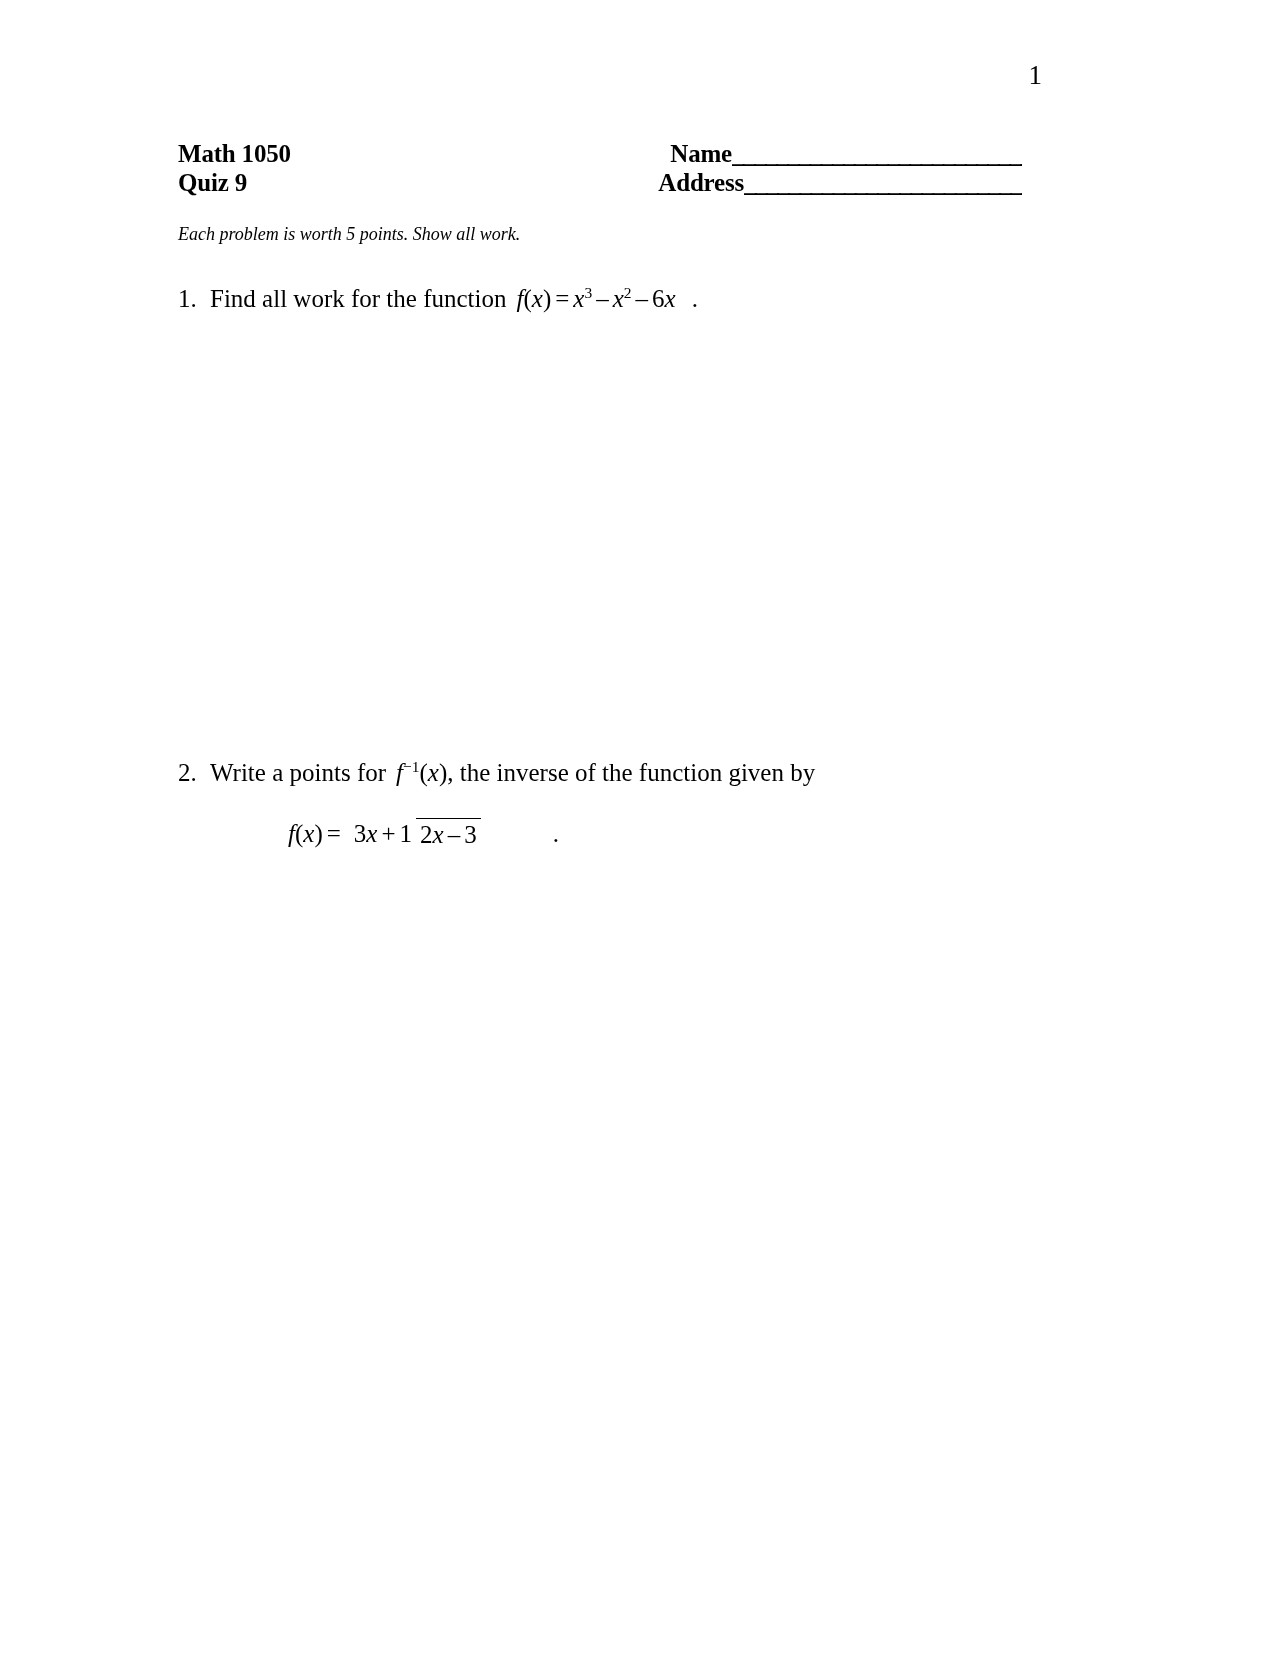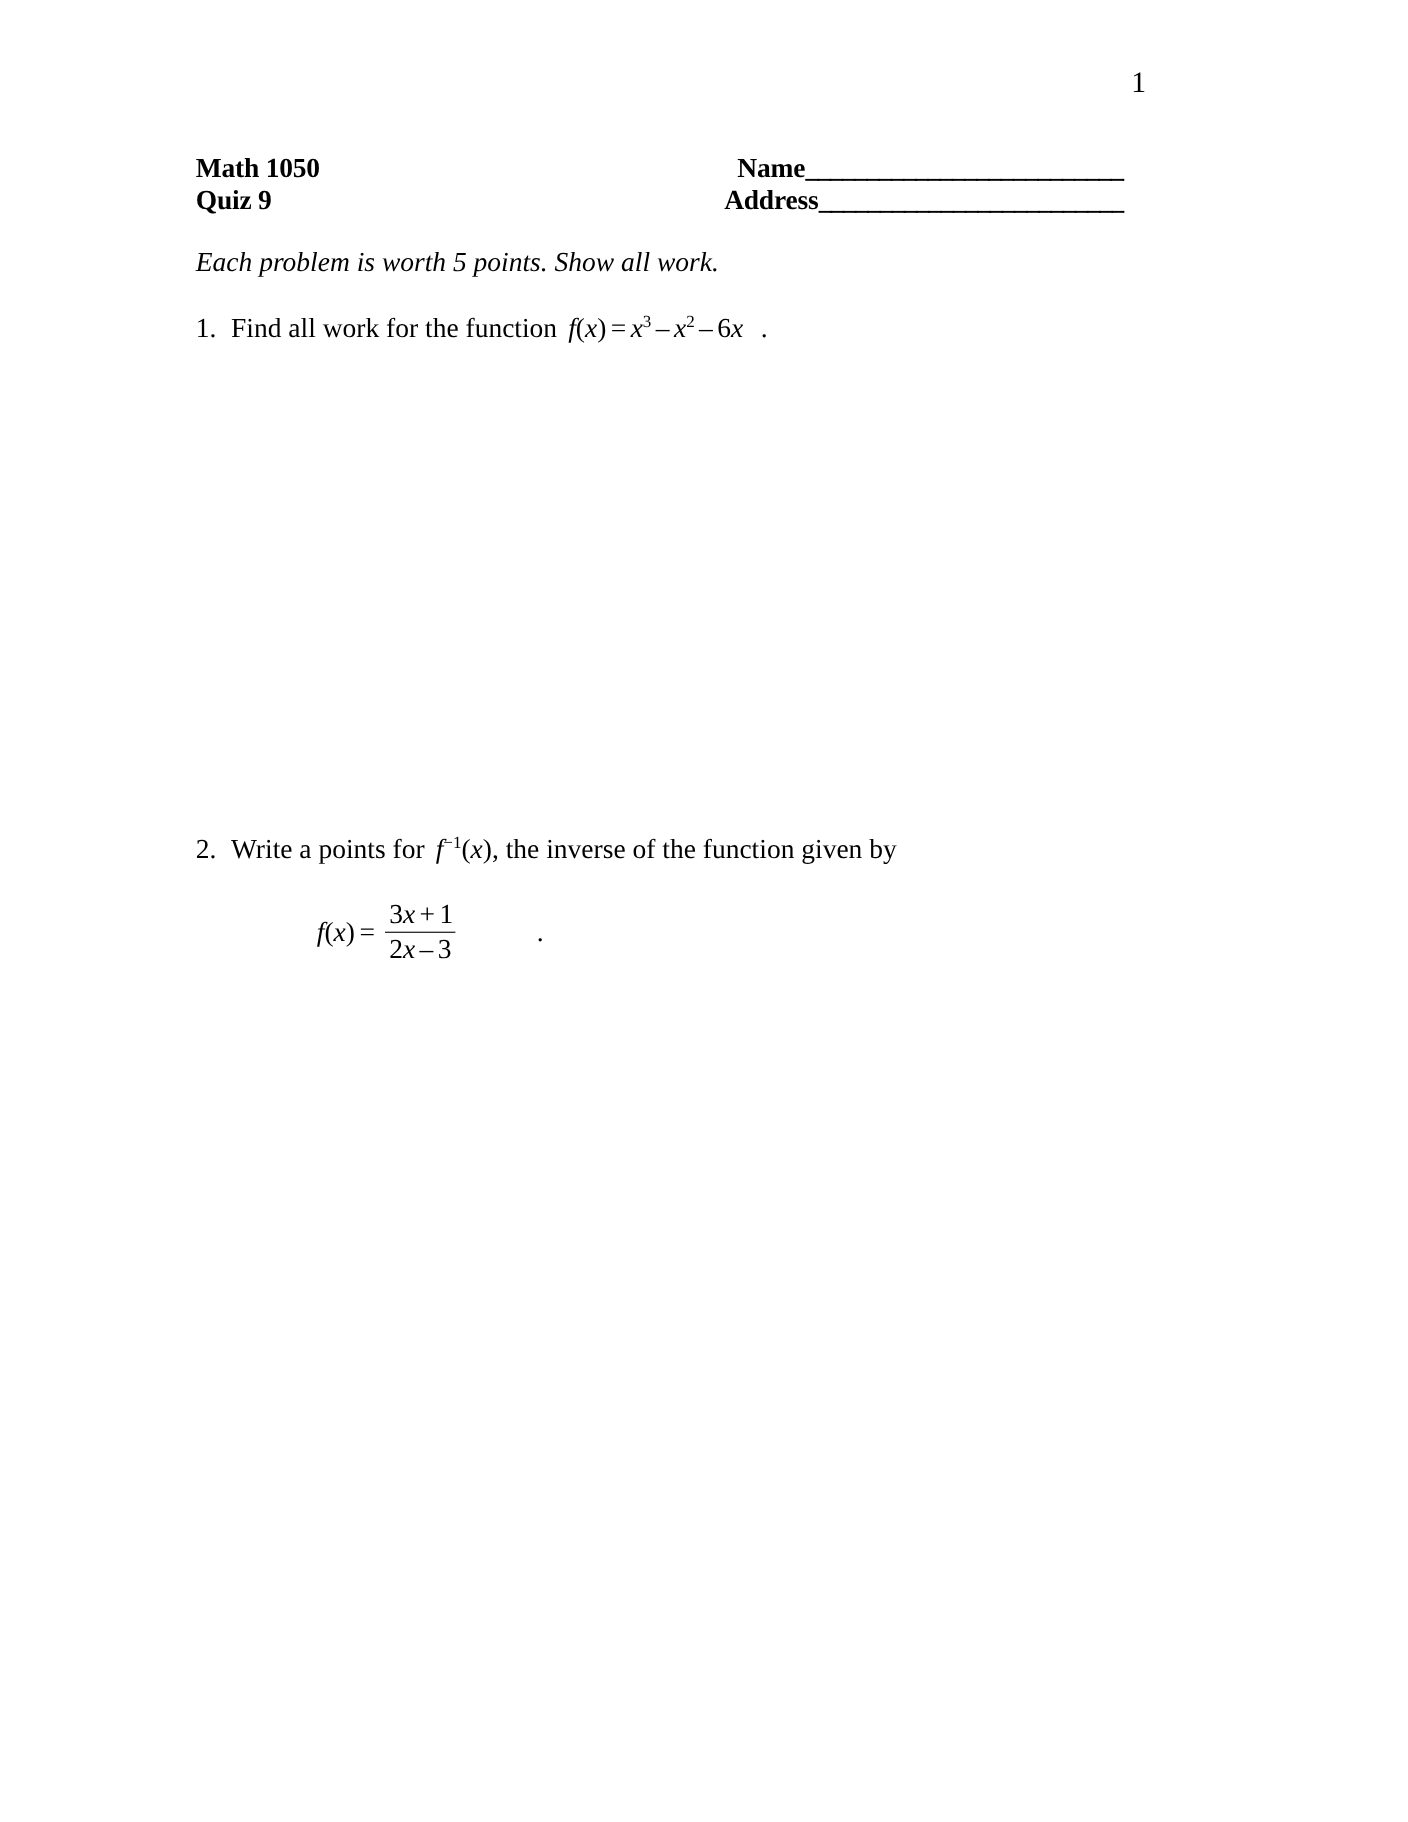--- a/index.html
+++ b/index.html
@@ -65,21 +65,21 @@
   }
   .rule-name  { width: 290px; }
   .rule-addr  { width: 278px; }
 
   
   .instructions {
     position: absolute;
     top: 224px;
     left: 178px;
     font-style: italic;
-    font-size: 25px;
+    font-size: 18px;
     line-height: 1.2;
   }
 
   
   .problem {
     position: absolute;
     left: 178px;
     font-size: 25px;
     line-height: 1.25;
     display: flex;
@@ -117,22 +117,22 @@
     top: 818px;
     left: 256px;
     display: flex;
     align-items: center;
     font-size: 25px;
     white-space: nowrap;
     margin-left: 32px;
   }
   .frac {
     display: inline-flex;
-    flex-direction: column;
-    align-items: flex-start;
+    flex-direction: row;
+    align-items: flex-end;
     vertical-align: middle;
     margin-left: 5px;
   }
   .frac .num {
     padding: 0 4px 1px 4px;
     font-size: 25px;
   }
   .frac .den {
     padding: 2px 4px 0 4px;
     border-top: 1.6px solid #000;

